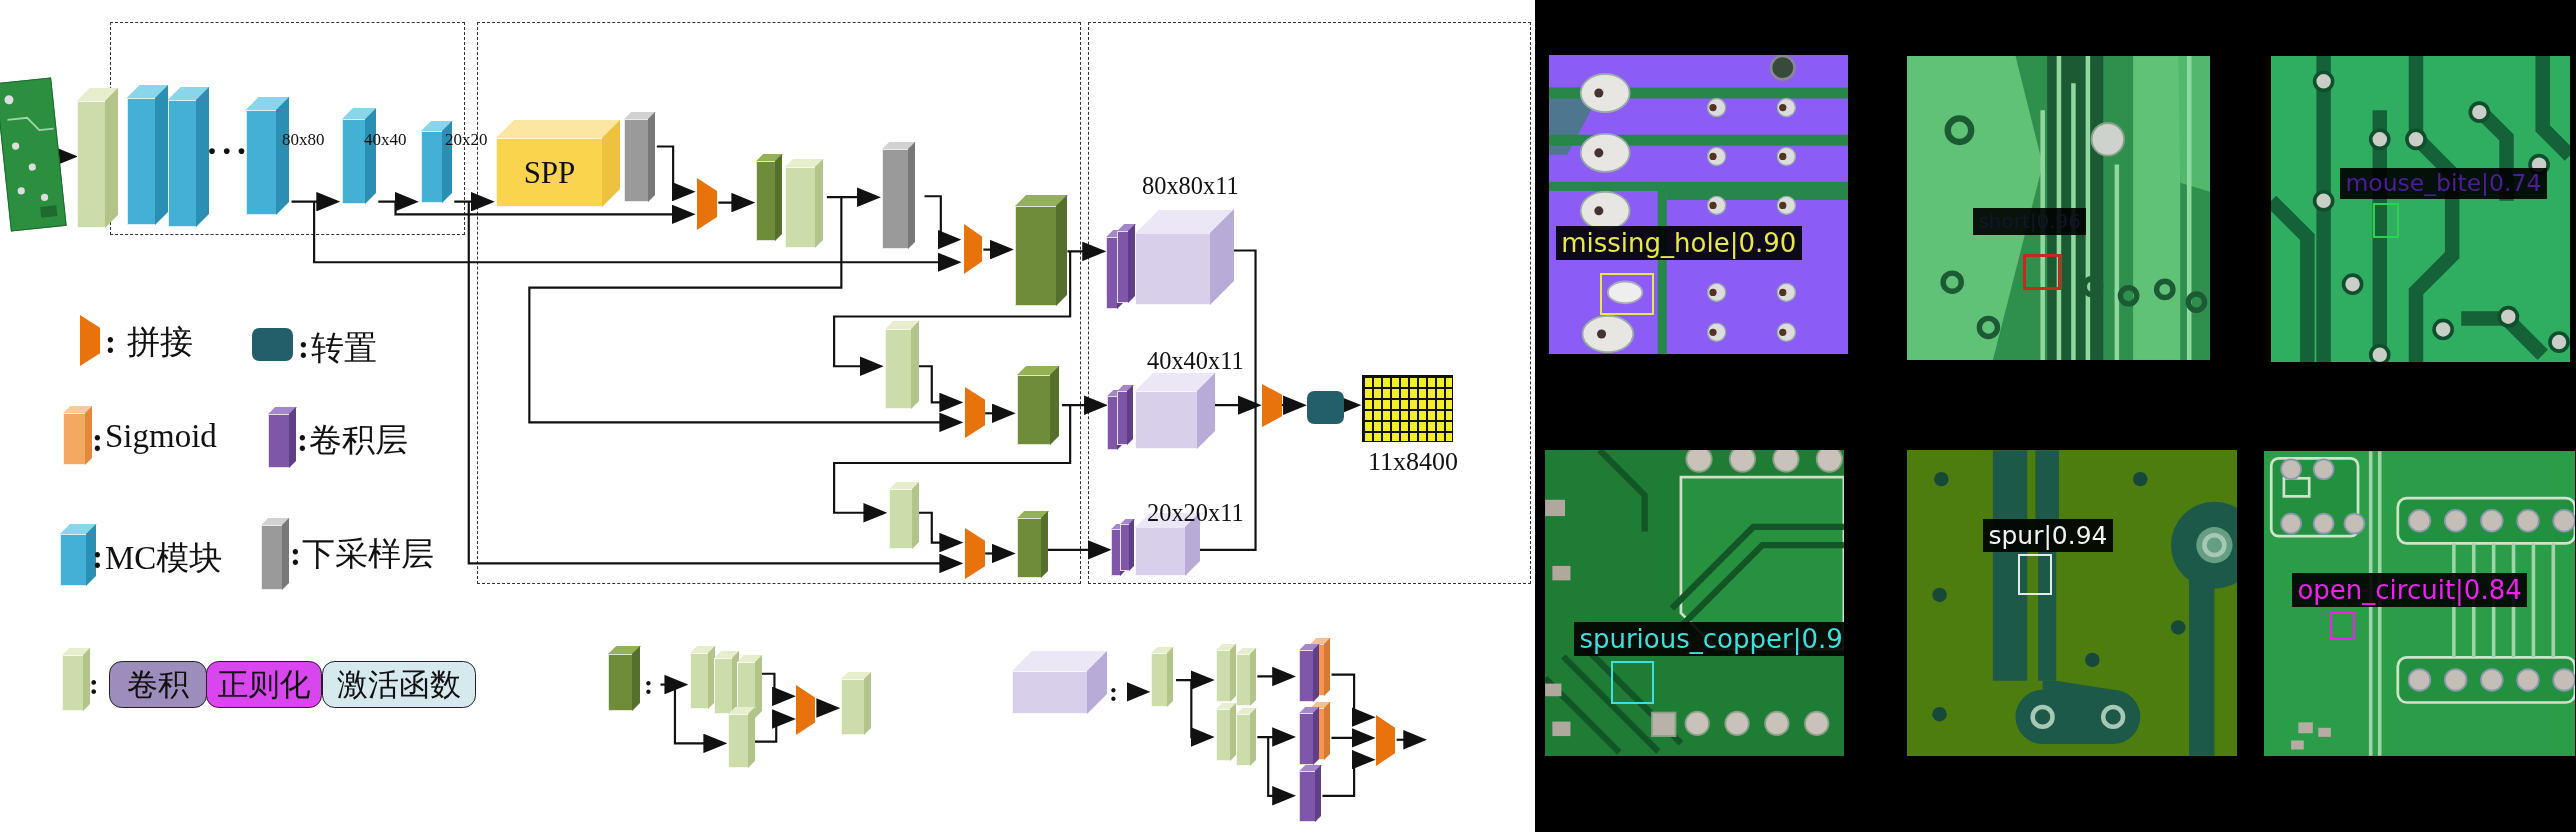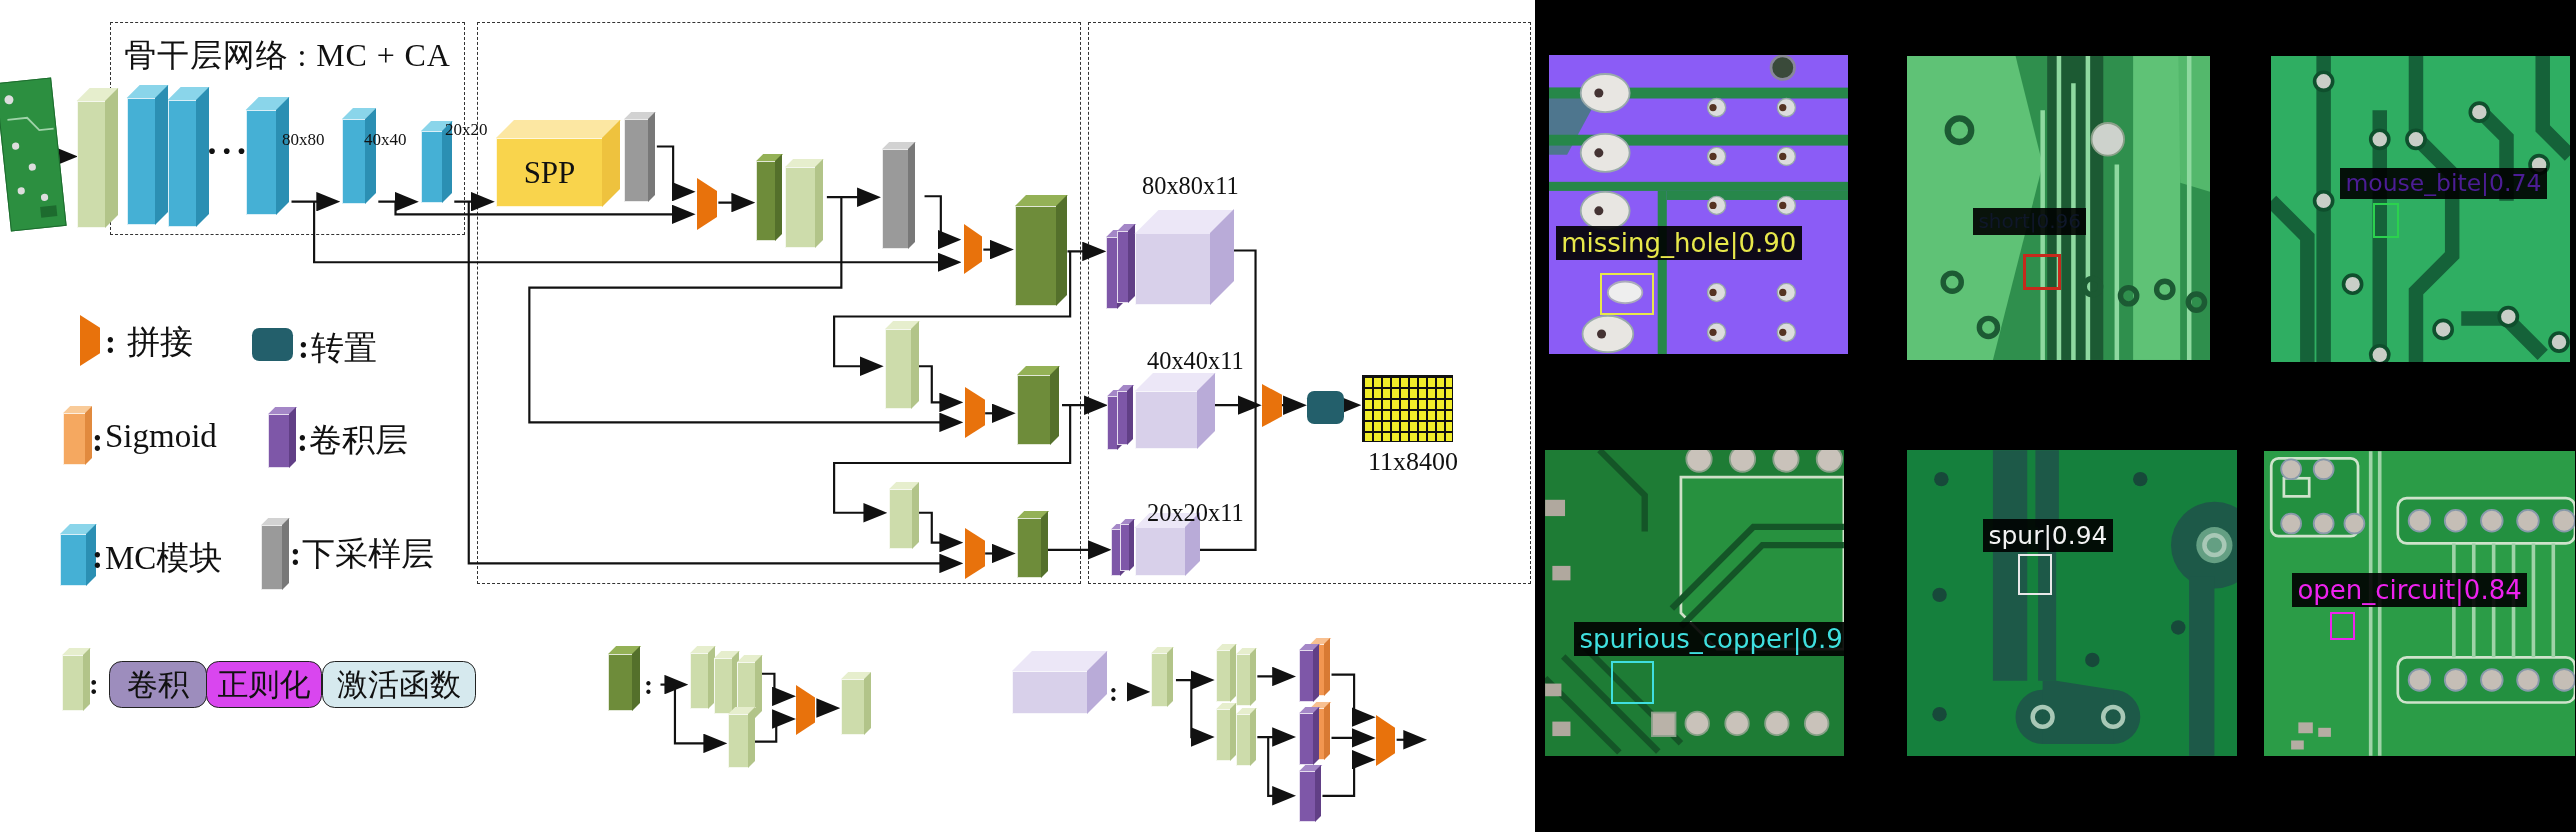--- a/index.html
+++ b/index.html
@@ -50,21 +50,20 @@
 </style>
 </head>
 <body>
 
 <div id="stage">
 
   <div class="dashbox" style="left:110px;top:22px;width:353px;height:211px"></div>
   <div class="dashbox" style="left:477px;top:22px;width:602px;height:560px"></div>
   <div class="dashbox" style="left:1088px;top:22px;width:441px;height:560px"></div>
 
-  <div class="boxtitle" style="left:118px;top:34px;width:339px">骨干层网络 : MC + CA</div>
 
   <svg class="wires" width="1538" height="832" viewBox="0 0 1700 920">
     <defs>
       <marker id="ah" markerWidth="11" markerHeight="9" refX="9" refY="4.5" orient="auto">
         <path d="M0,0 L11,4.5 L0,9 z" fill="#111"></path>
       </marker>
     </defs>
     <g stroke="#111" stroke-width="2.4" fill="none">
       <polyline points="64,173 81,173" marker-end="url(#ah)"></polyline>
       <polyline points="322,223 371,223" marker-end="url(#ah)"></polyline>
@@ -126,21 +125,21 @@
   </div>
   <div class="slab lgreen" style="left:77px;top:101px;width:29px;height:127px;--d:12.7px"></div>
   <div class="slab mc" style="left:127px;top:98px;width:29px;height:127px;--d:12.7px"></div>
   <div class="slab mc" style="left:168px;top:100px;width:29px;height:127px;--d:12.7px"></div>
   <div class="dots" style="left:206px;top:130px">···</div>
   <div class="slab mc" style="left:246px;top:110px;width:31px;height:105px;--d:12.7px"></div>
   <div class="slab mc" style="left:342px;top:119px;width:23.5px;height:85px;--d:11px"></div>
   <div class="slab mc" style="left:421px;top:131px;width:22px;height:72px;--d:10px"></div>
   <div class="dlabel" style="left:282px;top:130px">80x80</div>
   <div class="dlabel" style="left:364px;top:130px">40x40</div>
-  <div class="dlabel" style="left:445px;top:120px">20x20</div>
+  <div class="dlabel" style="left:445px;top:130px">20x20</div>
 
   <div class="slab spp3d cubetext" style="left:496px;top:138px;width:107px;height:69px;--d:18px">SPP</div>
   <div class="slab gray" style="left:624px;top:119px;width:25px;height:83px;--d:7.2px"></div>
   <div class="funnel" style="left:697px;top:178px;width:20px;height:52px"></div>
   <div class="slab dolive" style="left:756px;top:161px;width:20px;height:80px;--d:7.2px"></div>
   <div class="slab lgreen" style="left:785px;top:167px;width:31px;height:81px;--d:8.1px"></div>
   <div class="slab gray" style="left:882px;top:149px;width:27px;height:100px;--d:7.2px"></div>
   <div class="funnel" style="left:964px;top:224px;width:18px;height:50px"></div>
   <div class="slab dolive" style="left:1015px;top:206px;width:42px;height:100px;--d:11px"></div>
   <div class="slab lgreen" style="left:885px;top:329px;width:27px;height:80px;--d:8.1px"></div>
@@ -356,21 +355,21 @@
             <rect x="0" y="55" width="22" height="18"></rect>
             <rect x="8" y="128" width="20" height="16"></rect>
         <rect x="0" y="258" width="18" height="14"></rect>
             <rect x="8" y="300" width="20" height="16"></rect>
           </g>
       </svg>
       <div class="det-strip" style="left:29px;top:172px;font-size:26px;color:#3fdfdf">spurious_copper|0.91</div>
       <div class="det-box" style="left:66px;top:211px;width:39px;height:39px;border:2.7px solid #3fdfdf"></div>
     </div>
 
-    <div class="photo" style="left:372px;top:450px;width:330px;height:306px;background:#15803d">
+    <div class="photo" style="left:372px;top:450px;width:330px;height:306px;background:#4d7c0f">
       <svg width="330" height="306" viewBox="0 0 365 338">
         <g fill="#1d5948">
           <rect x="95" y="0" width="38" height="255"></rect>
             <rect x="142" y="0" width="26" height="85"></rect>
           <rect x="145" y="85" width="20" height="170"></rect>
           <circle cx="150" cy="295" r="30"></circle>
             <circle cx="228" cy="295" r="30"></circle>
           <polygon points="150,255 165,255 228,265 228,325 150,325"></polygon>
           <circle cx="340" cy="105" r="48"></circle>
             <rect x="312" y="140" width="28" height="198"></rect>

